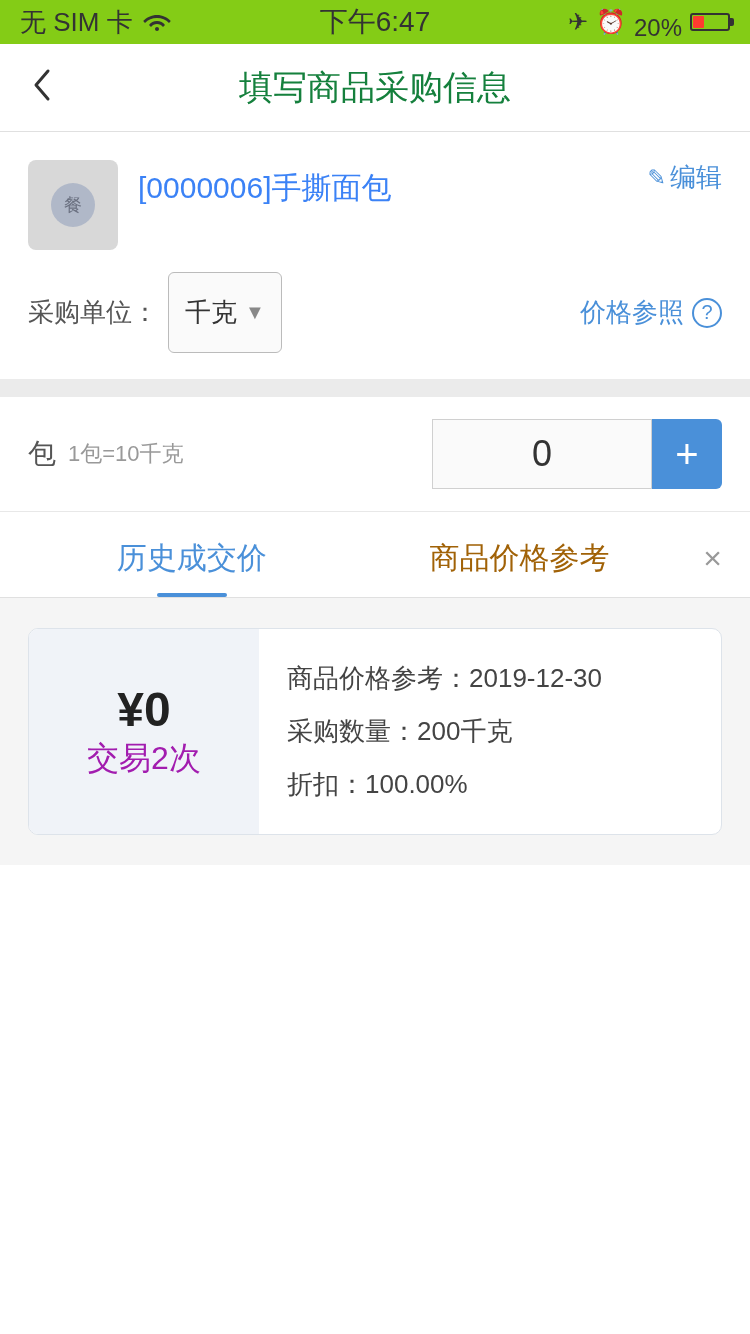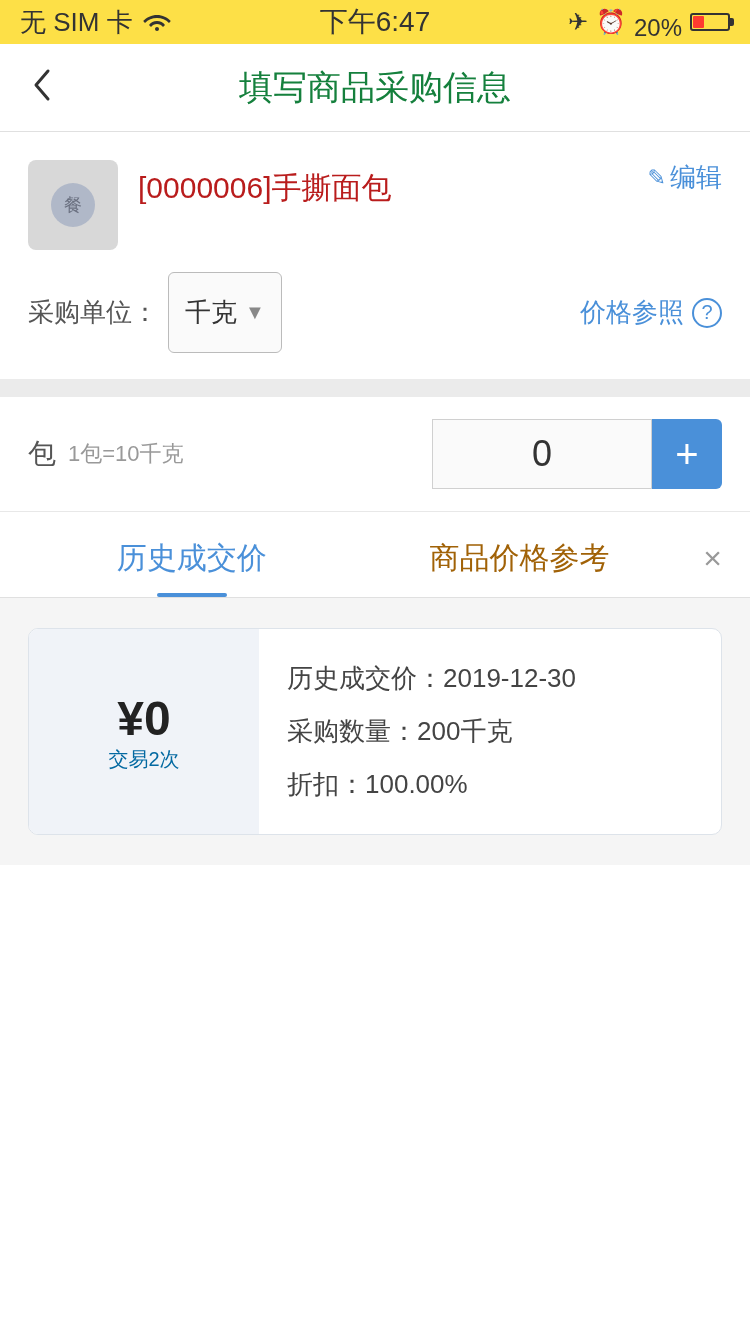--- a/index.html
+++ b/index.html
@@ -9,21 +9,21 @@
       min-height: 1334px;
       font-family: -apple-system, 'PingFang SC', 'Helvetica Neue', Arial, sans-serif;
       background: #f5f5f5;
       color: #333;
     }
 
     
     .status-bar {
       width: 100%;
       height: 44px;
-      background: #fde047;
+      background: #84cc16;
       display: flex;
       align-items: center;
       justify-content: space-between;
       padding: 12px 20px;
       font-size: 26px;
       font-weight: 500;
     }
     .status-left {
       display: flex;
       align-items: center;
@@ -128,21 +128,21 @@
       width: 60px;
       height: 60px;
     }
     .product-name-area {
       display: flex;
       flex-direction: column;
       justify-content: center;
     }
     .product-name {
       font-size: 30px;
-      color: #b91c1c;
+      color: #3b82f6;
       font-weight: 500;
       margin-top: 8px;
     }
     .edit-btn {
       font-size: 26px;
       color: #4a90d9;
       display: flex;
       align-items: center;
       gap: 4px;
       cursor: pointer;
@@ -314,22 +314,22 @@
       align-items: center;
       justify-content: center;
       padding: 36px 20px;
     }
     .trade-price {
       font-size: 48px;
       color: #222;
       font-weight: 600;
     }
     .trade-count {
-      font-size: 20px;
-      color: #0369a1;
+      font-size: 32px;
+      color: #a21caf;
       margin-top: 0;
     }
     .trade-card-right {
       flex: 1;
       padding: 30px 28px;
       display: flex;
       flex-direction: column;
       gap: 14px;
       justify-content: center;
     }
@@ -445,21 +445,21 @@
   </div>
 </div>
 
 <div class="trade-card">
   <div class="trade-card-left">
     <span class="trade-price">¥0</span>
     <span class="trade-count">交易2次</span>
   </div>
   <div class="trade-card-right">
     <div class="trade-detail-row">
-      <span>历史成交价：</span><span>2019-12-30</span>
+      <span>商品价格参考：</span><span>2019-12-30</span>
     </div>
     <div class="trade-detail-row">
       <span>采购数量：</span><span>200千克</span>
     </div>
     <div class="trade-detail-row">
       <span>折扣：</span><span>100.00%</span>
     </div>
   </div>
 </div>
 

